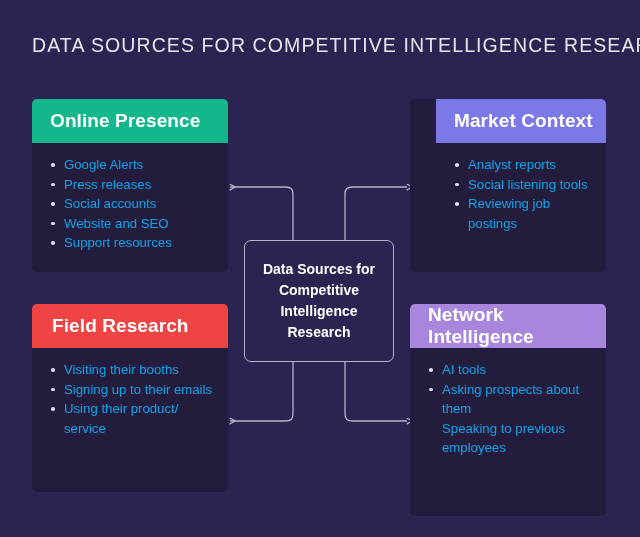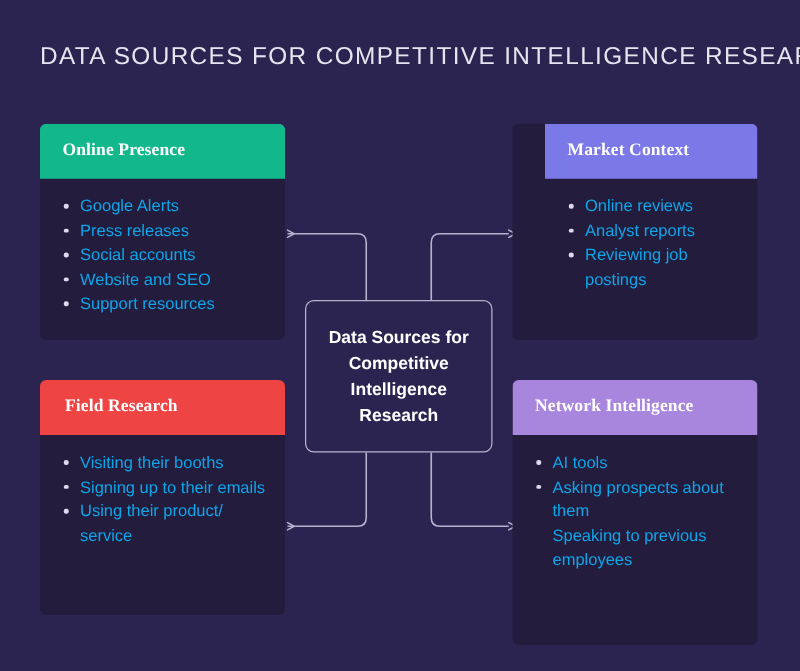--- a/index.html
+++ b/index.html
@@ -38,25 +38,24 @@
     box-sizing: border-box;
   }
   .card-header {
     height: 44px;
     display: flex;
     align-items: center;
     padding-left: 18px;
     box-sizing: border-box;
   }
   .card-header-title {
-    font-size: 14px;
+    font-size: 19px;
     font-weight: bold;
     color: #ffffff;
     letter-spacing: 0.1px;
-    font-family: Liberation Serif, serif;
   }
   .card-body {
     padding: 12px 10px 14px 14px;
   }
   .bullets {
     margin: 0;
     padding: 0;
     list-style: none;
   }
   .bullets li {
@@ -154,22 +153,22 @@
       </ul>
     </div>
   </div>
 
   <div class="card" id="card-market-context" style="background: rgb(35, 28, 61); padding-left: 26px;">
     <div class="card-header" style="background: rgb(123, 120, 232);">
       <span class="card-header-title">Market Context</span>
     </div>
     <div class="card-body">
       <ul class="bullets">
-        <li class="has-bullet">Online reviews</li>
         <li class="has-bullet">Analyst reports</li>
+        <li class="has-bullet">Social listening tools</li>
         <li class="has-bullet">Reviewing job postings</li>
       </ul>
     </div>
   </div>
 
   <div class="card" id="card-field-research" style="background: rgb(35, 28, 61);">
     <div class="card-header" style="background: #ef4444; padding-left: 20px;">
       <span class="card-header-title">Field Research</span>
     </div>
     <div class="card-body">

